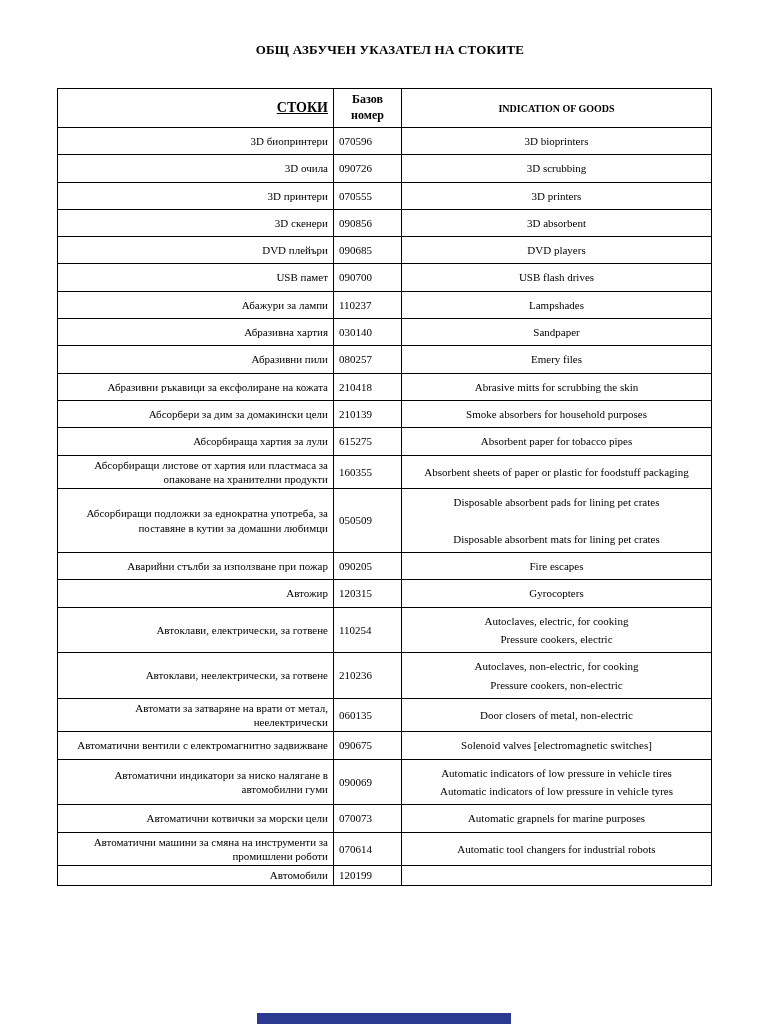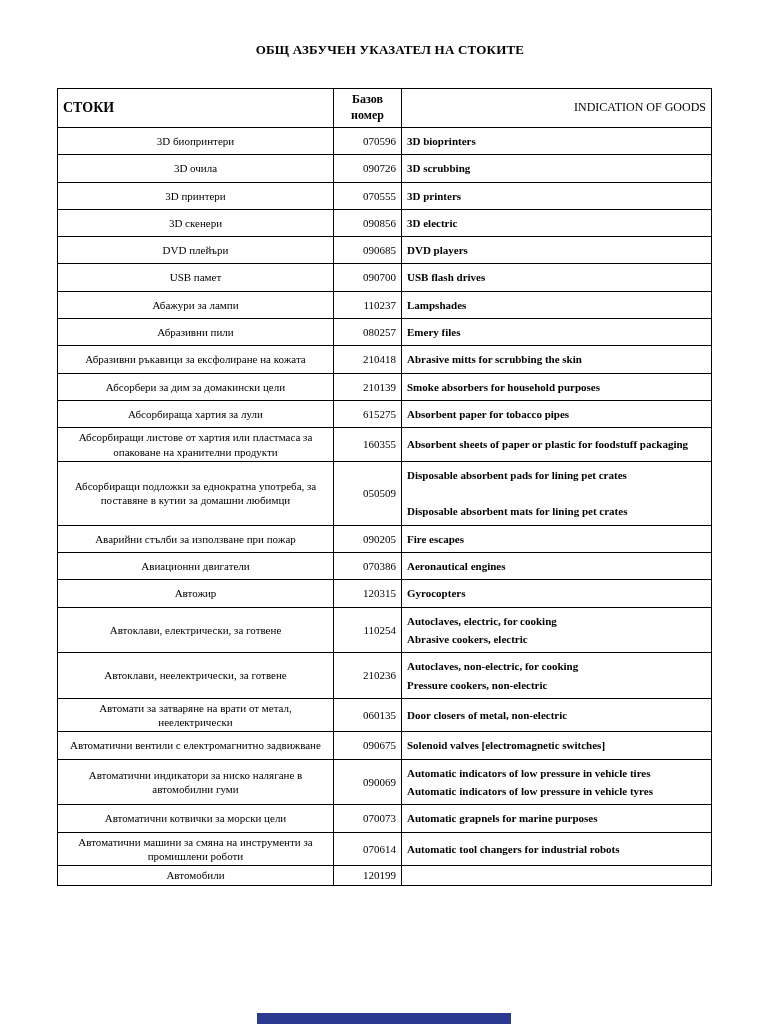--- a/index.html
+++ b/index.html
@@ -37,46 +37,46 @@
     vertical-align: middle;
     padding: 2px 5px;
     line-height: 1.3;
   }
   col.c-goods  { width: 276px; }
   col.c-number { width: 68px; }
   col.c-ind    { width: 310px; }
   th.col-goods {
     font-size: 14px;
     font-weight: bold;
-    text-align: left;
+    text-align: right;
     height: 34px;
+    text-decoration: underline;
   }
   th.col-number {
     font-size: 12px;
     font-weight: bold;
     text-align: center;
     margin-top: 44px;
   }
   th.col-indication {
-    font-size: 12px;
-    font-weight: normal;
-    text-align: right;
+    font-size: 10px;
+    font-weight: bold;
+    text-align: center;
   }
   td.col-goods {
     font-size: 11px;
-    text-align: center;
+    text-align: right;
   }
   td.col-number {
     font-size: 11px;
-    text-align: right;
+    text-align: left;
   }
   td.col-indication {
     font-size: 11px;
-    text-align: left;
-    font-weight: bold;
+    text-align: center;
   }
   .ind-p { margin: 4px 0; }
   .bottom-bar {
     position: absolute;
     bottom: 0;
     left: 50%;
     transform: translateX(-50%);
     width: 254px;
     height: 11px;
   }
@@ -120,21 +120,21 @@
           <td class="col-goods">3D принтери</td>
           <td class="col-number">070555</td>
           <td class="col-indication">
             <div class="ind-p">3D printers</div>
           </td>
         </tr>
         <tr>
           <td class="col-goods">3D скенери</td>
           <td class="col-number">090856</td>
           <td class="col-indication">
-            <div class="ind-p">3D electric</div>
+            <div class="ind-p">3D absorbent</div>
           </td>
         </tr>
         <tr>
           <td class="col-goods">DVD плейъри</td>
           <td class="col-number">090685</td>
           <td class="col-indication">
             <div class="ind-p">DVD players</div>
           </td>
         </tr>
         <tr>
@@ -142,20 +142,27 @@
           <td class="col-number">090700</td>
           <td class="col-indication">
             <div class="ind-p">USB flash drives</div>
           </td>
         </tr>
         <tr>
           <td class="col-goods">Абажури за лампи</td>
           <td class="col-number">110237</td>
           <td class="col-indication">
             <div class="ind-p">Lampshades</div>
+          </td>
+        </tr>
+        <tr>
+          <td class="col-goods">Абразивна хартия</td>
+          <td class="col-number">030140</td>
+          <td class="col-indication">
+            <div class="ind-p">Sandpaper</div>
           </td>
         </tr>
         <tr>
           <td class="col-goods">Абразивни пили</td>
           <td class="col-number">080257</td>
           <td class="col-indication">
             <div class="ind-p">Emery files</div>
           </td>
         </tr>
         <tr>
@@ -196,39 +203,32 @@
           </td>
         </tr>
         <tr>
           <td class="col-goods">Аварийни стълби за използване при пожар</td>
           <td class="col-number">090205</td>
           <td class="col-indication">
             <div class="ind-p">Fire escapes</div>
           </td>
         </tr>
         <tr>
-          <td class="col-goods">Авиационни двигатели</td>
-          <td class="col-number">070386</td>
-          <td class="col-indication">
-            <div class="ind-p">Aeronautical engines</div>
-          </td>
-        </tr>
-        <tr>
           <td class="col-goods">Автожир</td>
           <td class="col-number">120315</td>
           <td class="col-indication">
             <div class="ind-p">Gyrocopters</div>
           </td>
         </tr>
         <tr>
           <td class="col-goods">Автоклави, електрически, за готвене</td>
           <td class="col-number">110254</td>
           <td class="col-indication">
             <div class="ind-p">Autoclaves, electric, for cooking</div>
-            <div class="ind-p">Abrasive cookers, electric</div>
+            <div class="ind-p">Pressure cookers, electric</div>
           </td>
         </tr>
         <tr>
           <td class="col-goods">Автоклави, неелектрически, за готвене</td>
           <td class="col-number">210236</td>
           <td class="col-indication">
             <div class="ind-p">Autoclaves, non-electric, for cooking</div>
             <div class="ind-p">Pressure cookers, non-electric</div>
           </td>
         </tr>

